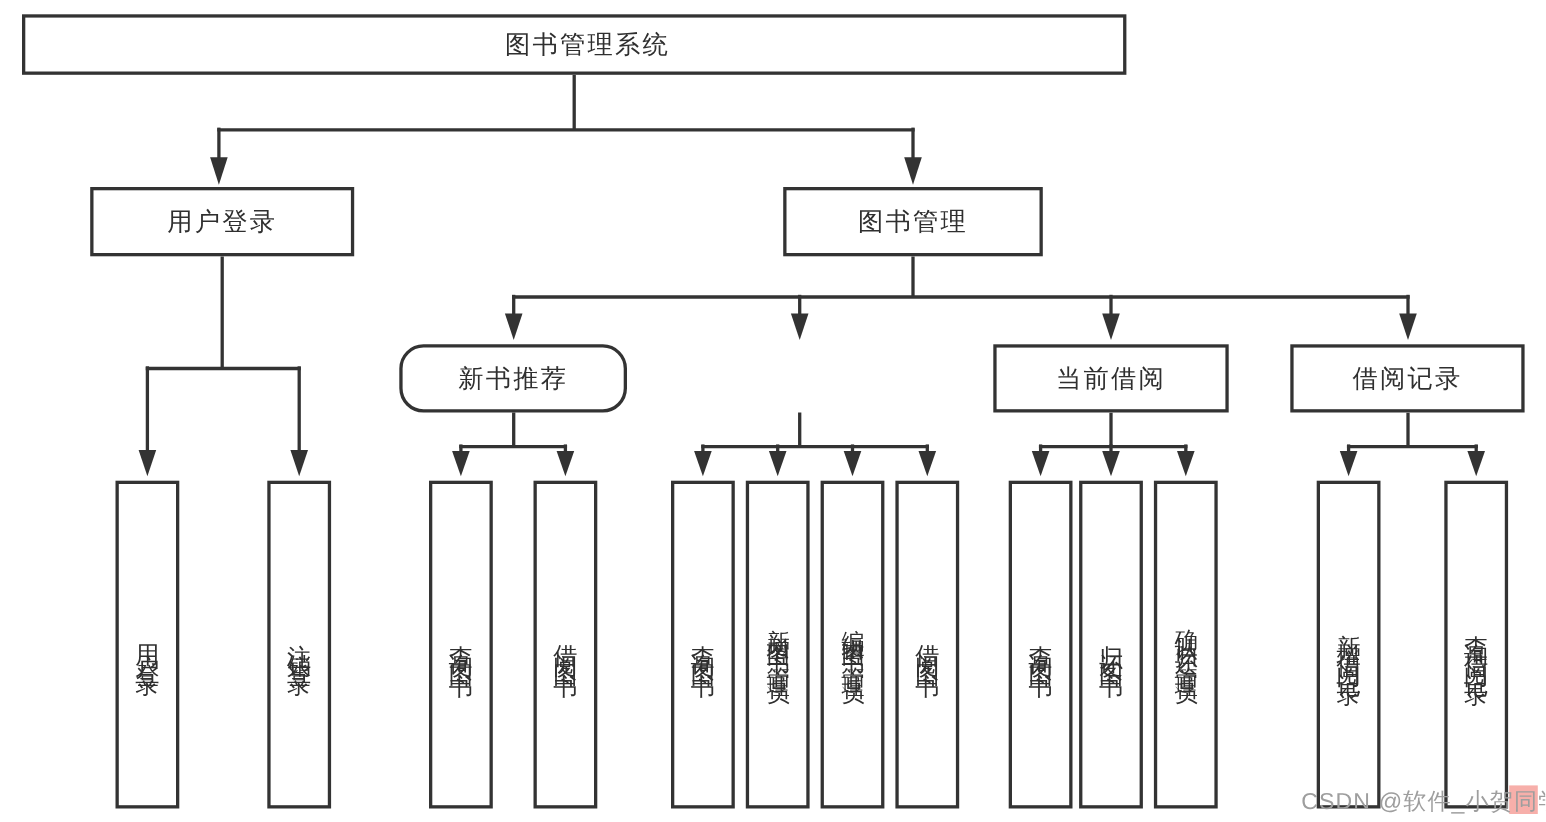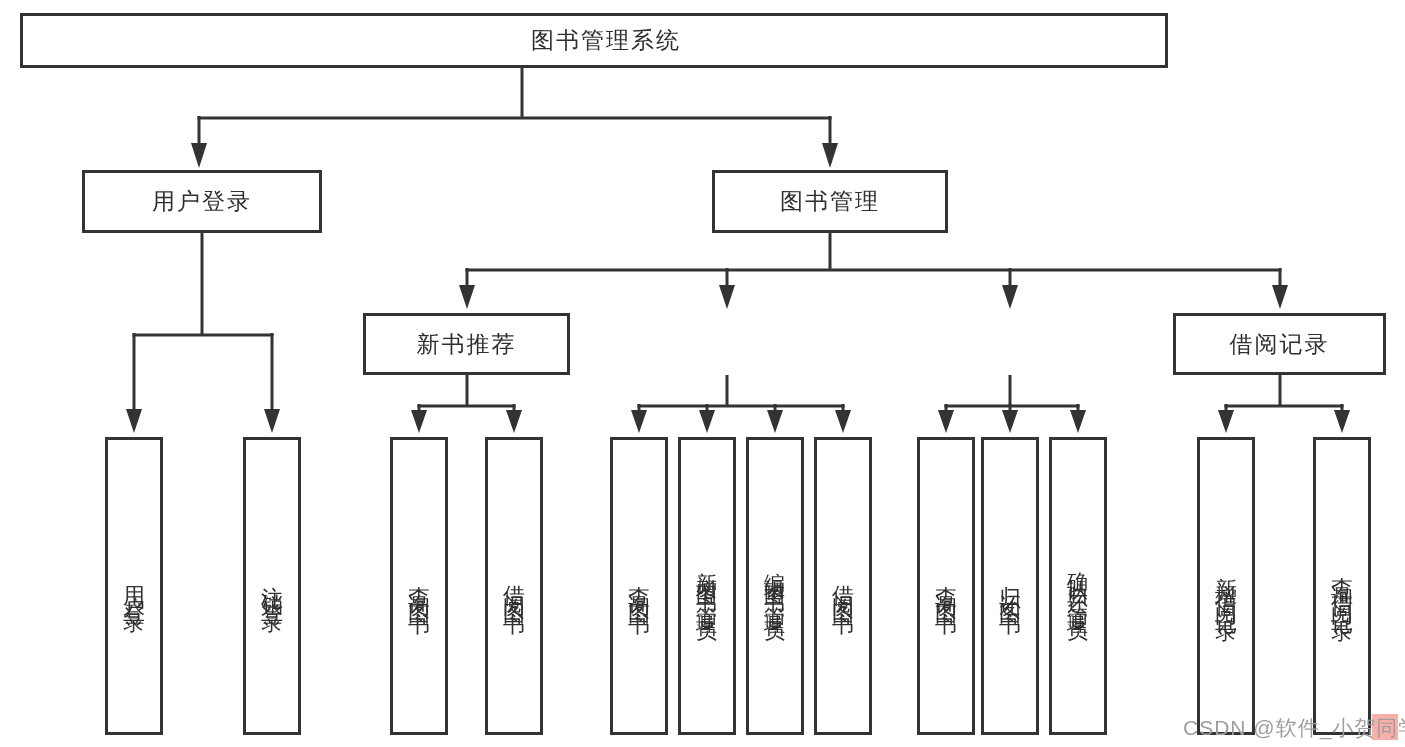--- a/index.html
+++ b/index.html
@@ -126,33 +126,36 @@
     <g>
       <line x1="1280" y1="375" x2="1280" y2="406"></line>
       <line x1="1224.5" y1="406" x2="1343.5" y2="406"></line>
       <line x1="1226" y1="404" x2="1226" y2="413"></line>
       <polygon points="1218,410 1234,410 1226,433"></polygon>
       <line x1="1342" y1="404" x2="1342" y2="413"></line>
       <polygon points="1334,410 1350,410 1342,433"></polygon>
     </g>
   </svg>
 
-  <div class="hnode" style="left:20px;top:13px;width:1148px;height:55px;padding-left:24px;">
+  <div class="hnode" style="left:20px;top:13px;width:1004px;height:55px;padding-left:24px;">
     <span>图书管理系统</span>
   </div>
 
   <div class="hnode" style="left:82px;top:170px;width:240px;height:63px;">
     <span>用户登录</span>
   </div>
   <div class="hnode" style="left:712px;top:170px;width:236px;height:63px;">
     <span>图书管理</span>
   </div>
 
-  <div class="hnode" style="left:363px;top:313px;width:207px;height:62px;">
+  <div class="hnode" style="left:363px;top:313px;width:207px;height:62px;border-radius:22px;">
     <span>新书推荐</span>
+  </div>
+  <div class="hnode" style="left:903px;top:313px;width:214px;height:62px;">
+    <span>当前借阅</span>
   </div>
   <div class="hnode" style="left:1173px;top:313px;width:213px;height:62px;">
     <span>借阅记录</span>
   </div>
 
   <div class="vnode" style="left:105px;top:437px;width:58px;height:298px;">
     <span>用户登录</span>
   </div>
   <div class="vnode" style="left:243px;top:437px;width:58px;height:298px;">
     <span>注销登录</span>

